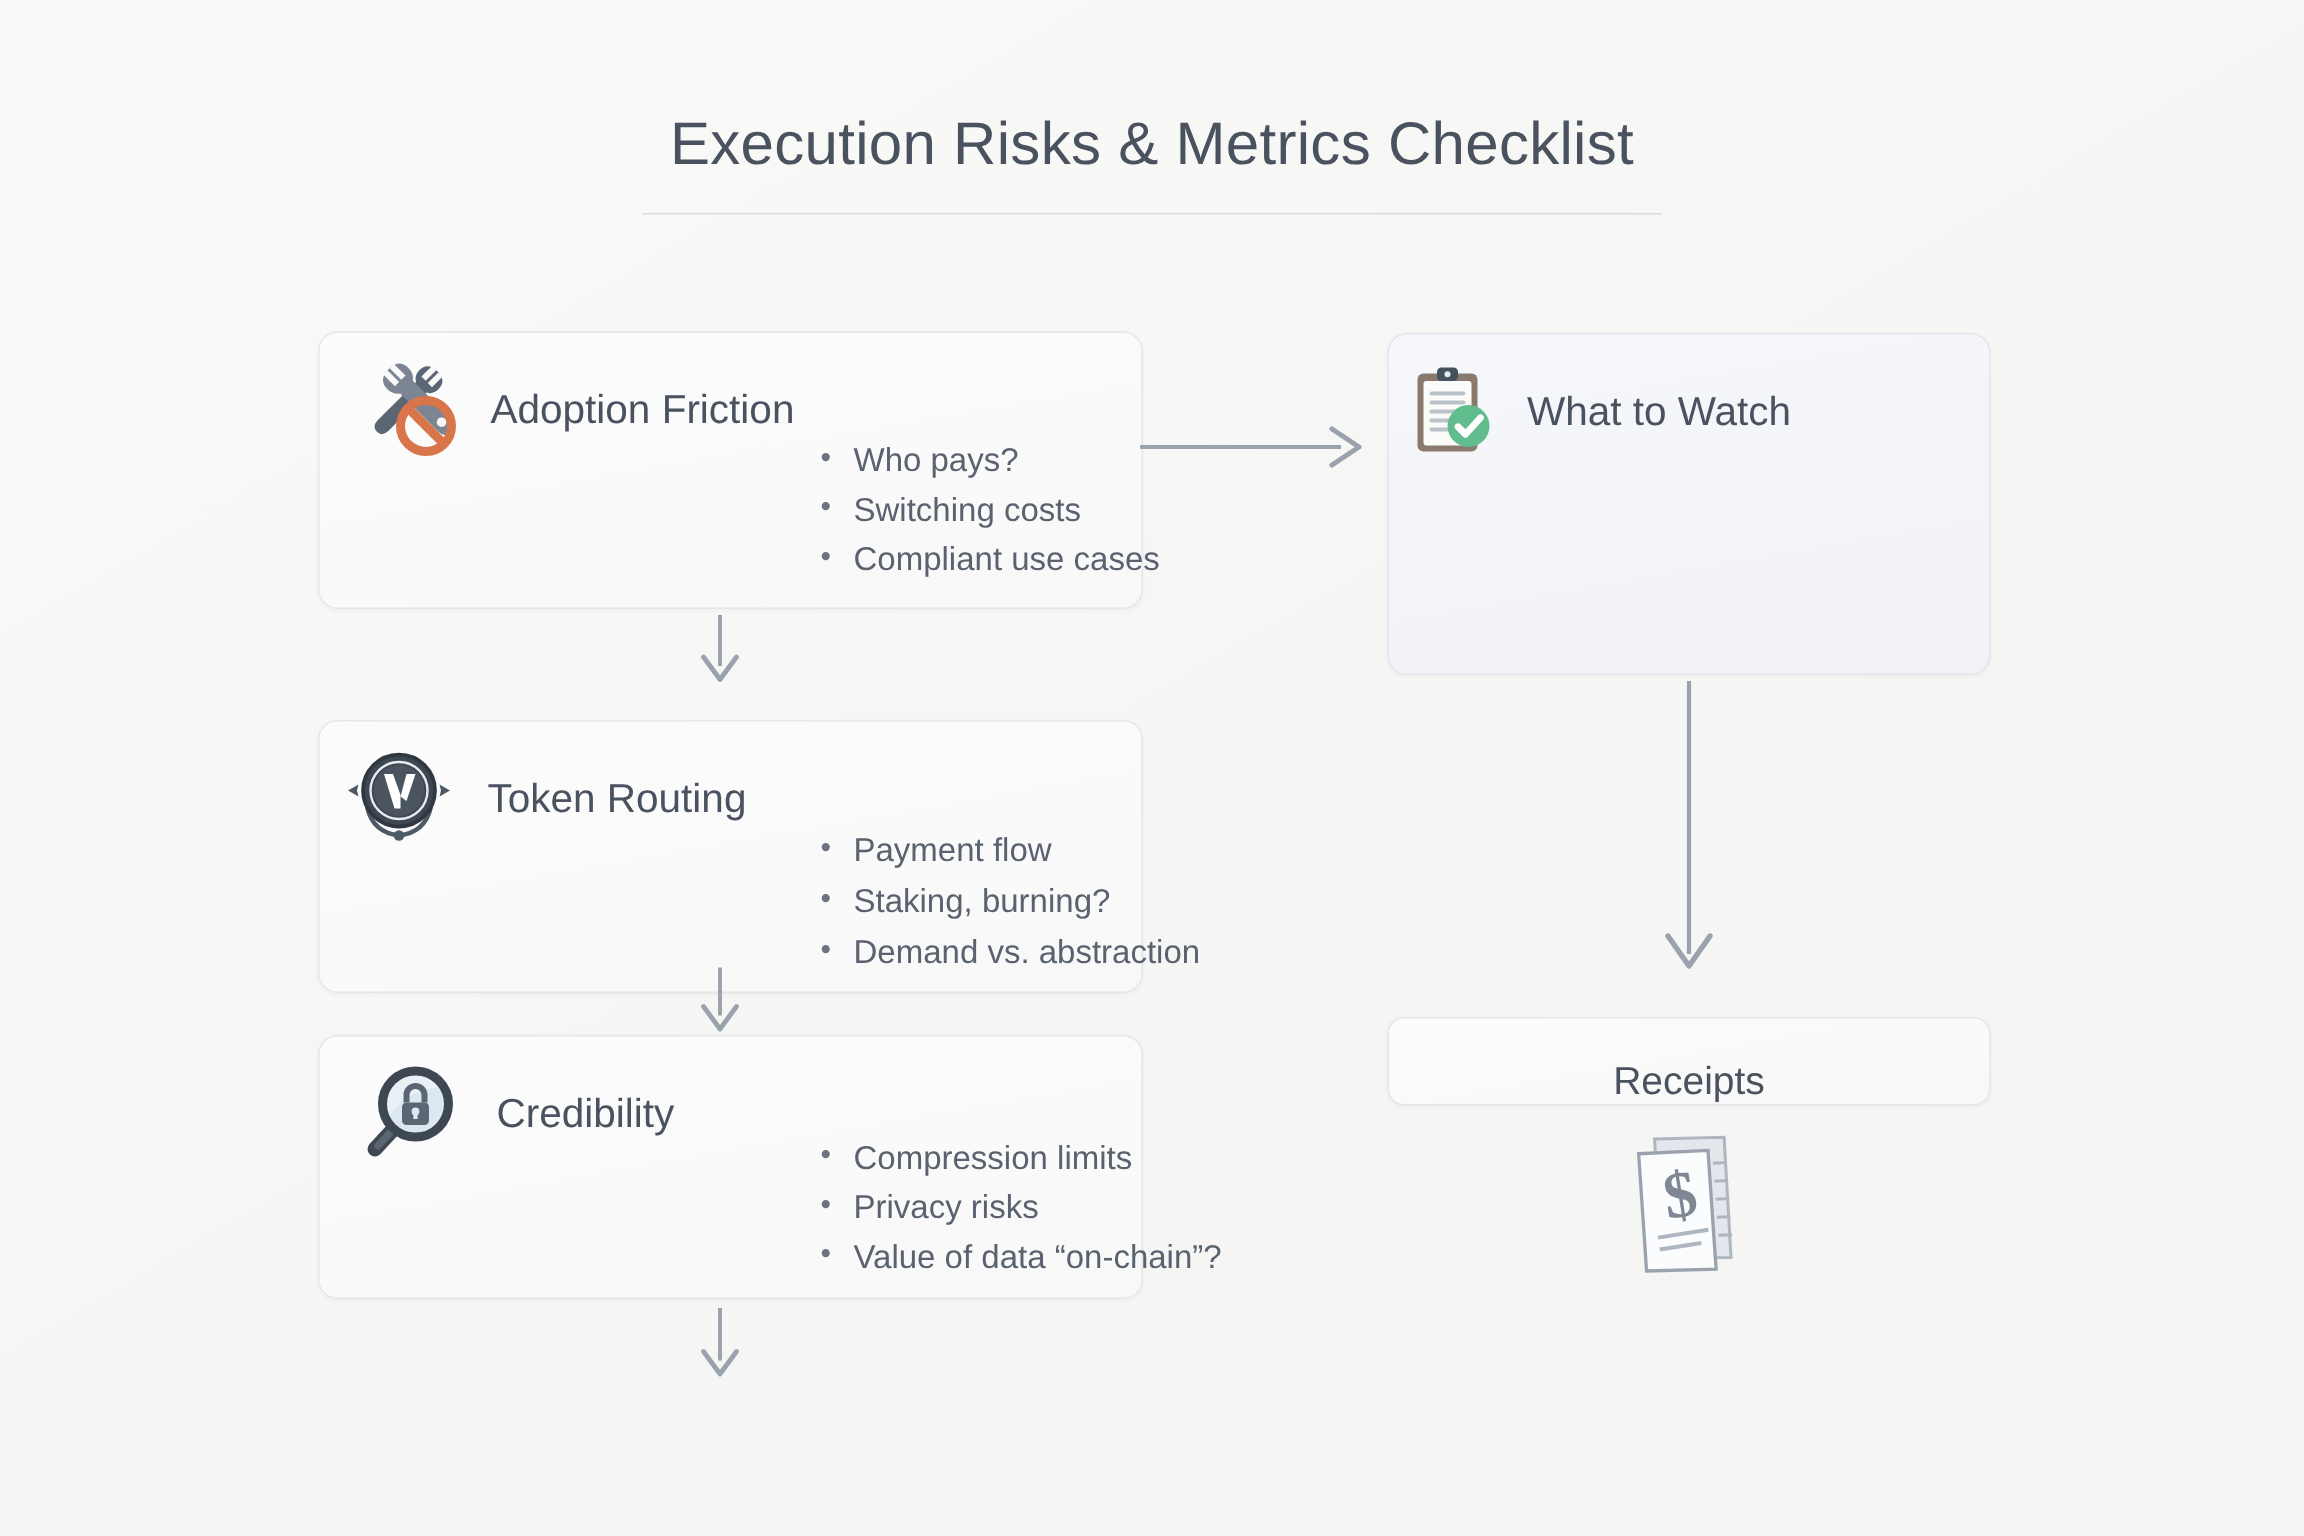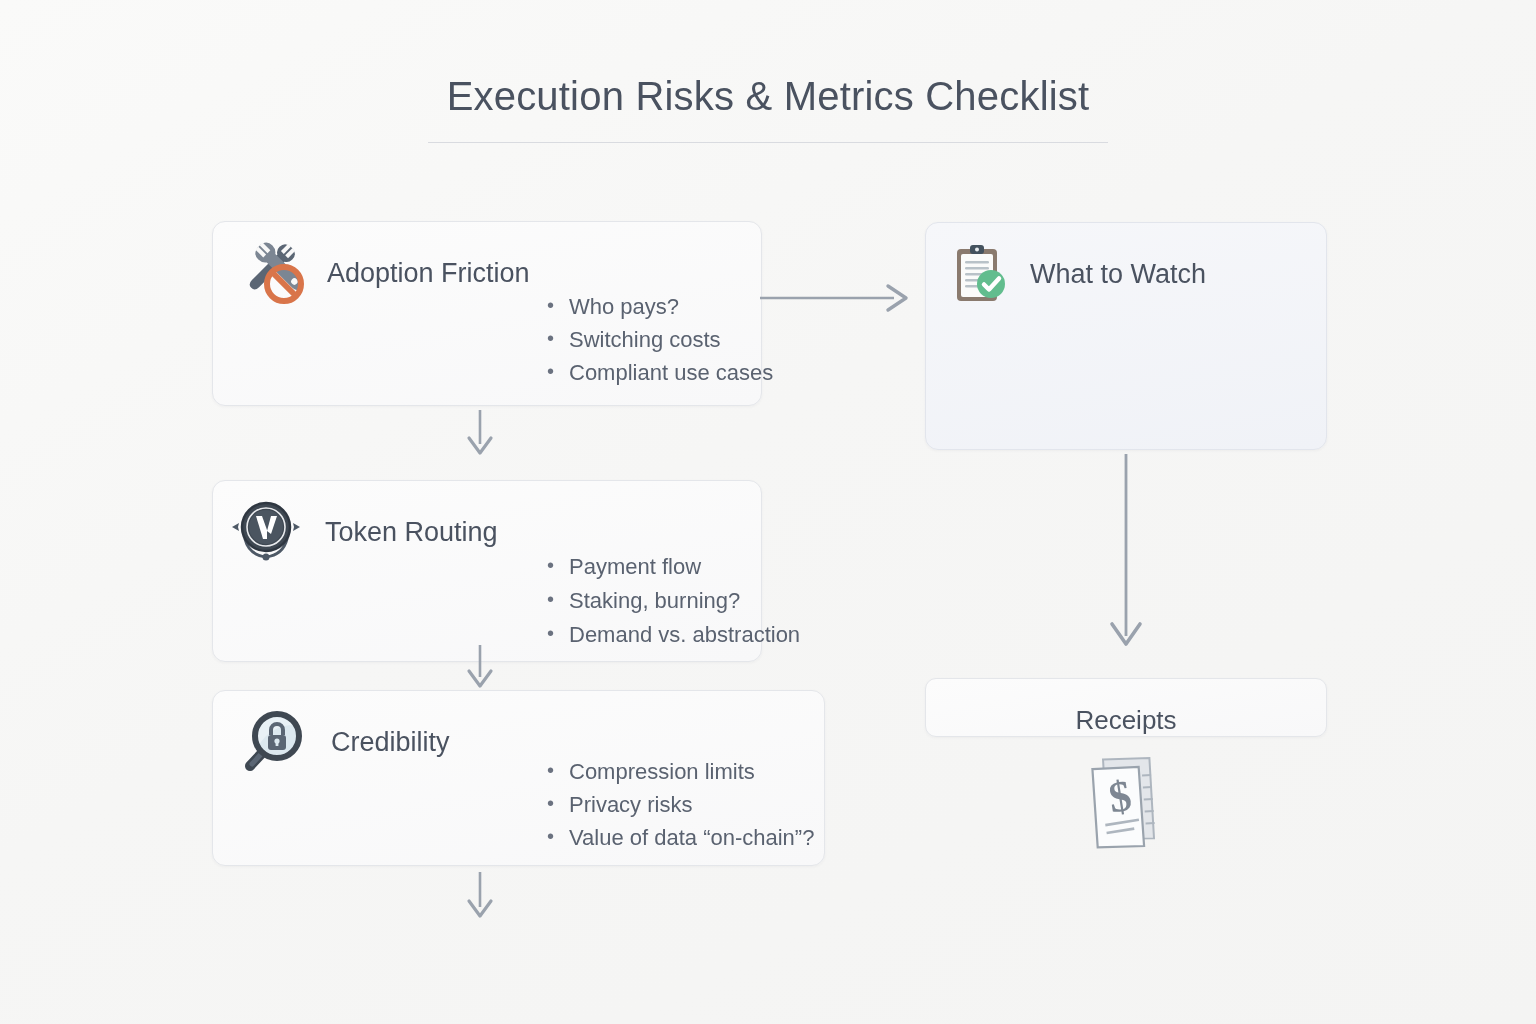--- a/index.html
+++ b/index.html
@@ -67,29 +67,29 @@
   #card-adoption .bullets li { margin-bottom: 11px; }
 
   
   #card-token { left: 212px; top: 480px; width: 550px; height: 182px; }
   #card-token .card-head { left: 16px; top: 14px; }
   #card-token .card-title { margin-left: 22px; }
   #card-token .bullets { left: 334px; top: 75px; }
   #card-token .bullets li { margin-bottom: 12px; }
 
   
-  #card-credibility { left: 212px; top: 690px; width: 613px; height: 176px; }
+  #card-credibility { left: 212px; top: 690px; width: 550px; height: 176px; }
   #card-credibility .card-head { left: 26px; top: 14px; }
   #card-credibility .card-title { margin-left: 18px; }
   #card-credibility .bullets { left: 334px; top: 70px; }
   #card-credibility .bullets li { margin-bottom: 11px; }
 
   
   #card-watch { left: 925px; top: 222px; width: 402px; height: 228px; }
-  #card-watch .card-head { left: 18px; top: 14px; align-items: center; }
+  #card-watch .card-head { left: 6px; top: 14px; align-items: center; }
   #card-watch .card-title { margin-left: 12px; }
   #card-watch .bullets { left: 118px; top: 85px; }
   #card-watch .bullets li { margin-bottom: 20px; font-size: 21px; }
 
   
   #card-receipts {
     left: 925px; top: 678px; width: 402px; height: 59px;
     border-radius: 11px; display: flex;
     align-items: flex-end; justify-content: center;
   }

